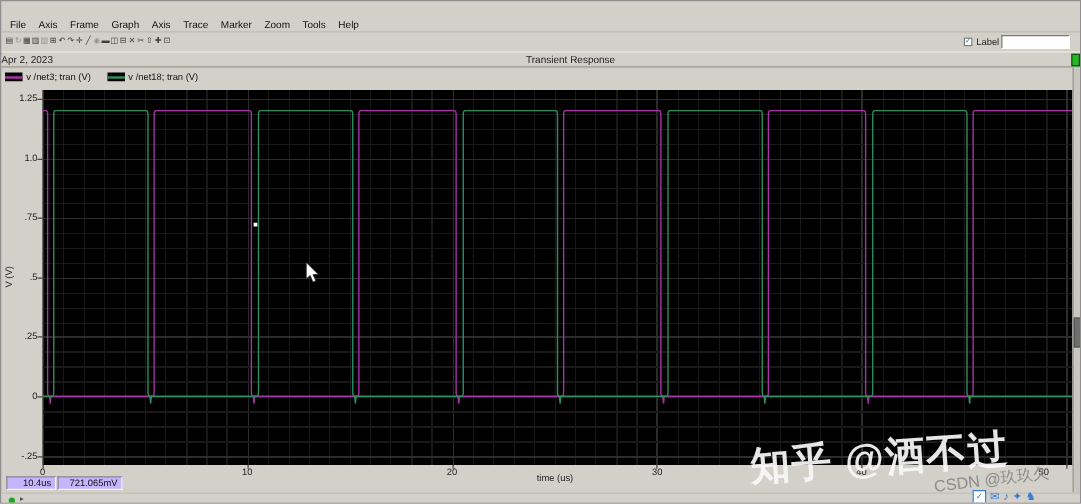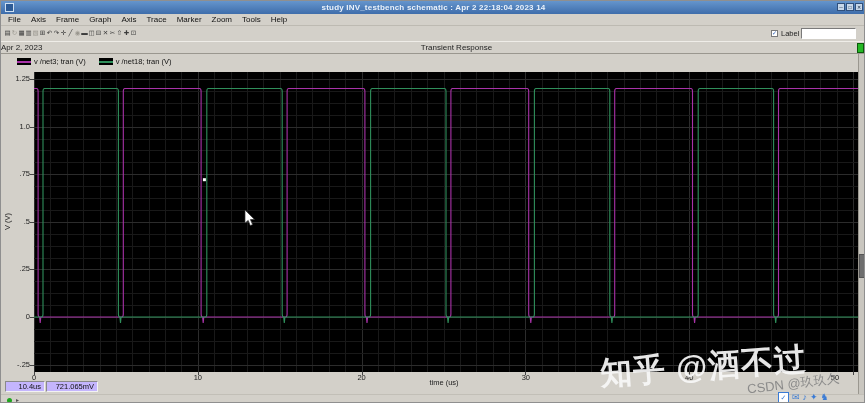--- a/index.html
+++ b/index.html
@@ -35,21 +35,21 @@
                border-color:#7a7a7a #ffffff #ffffff #7a7a7a;box-sizing:border-box;
                font-size:7.5px;padding:0 2px;font-family:"Liberation Sans",sans-serif;}
   
   .subheader{position:absolute;left:0;top:40px;width:865px;height:13px;
              background:#d3d0c9;border-top:1px solid #efede8;border-bottom:1px solid #9a978f;box-sizing:border-box;}
   .sub-date{position:absolute;left:0;top:1px;font-size:8px;color:#222;}
   .sub-title{position:absolute;left:0;right:0;top:1px;text-align:center;font-size:8px;color:#222;transform:translateX(23px);}
   .green-indicator{position:absolute;left:856px;top:42px;width:7px;height:10px;
                    background:#25b825;border:1px solid #0a5a0a;box-sizing:border-box;}
   
-  .legendbar{position:absolute;left:0;top:53px;width:857px;height:15px;display:flex;align-items:center;padding-left:16px;box-sizing:border-box;}
+  .legendbar{position:absolute;left:0;top:53px;width:857px;height:15px;display:flex;align-items:center;padding-left:3px;box-sizing:border-box;}
   .legend-entry{display:inline-flex;align-items:center;margin-right:13px;}
   .legend-swatch{width:14px;height:7px;background:#000;display:inline-flex;align-items:center;margin-right:3px;}
   .legend-line{width:100%;height:2px;}
   .legend-label{font-size:7.5px;color:#111;}
   
   .plot-bg{position:absolute;left:33px;top:71px;width:824px;height:300px;background:#000;}
   .plot-bg svg{display:block;}
   .ytick-label{position:absolute;left:0;width:29px;text-align:right;font-size:7.5px;color:#222;}
   .ytick-mark{position:absolute;left:29px;width:4px;height:1px;background:#444;}
   .y-axis-title{position:absolute;left:-9px;top:216px;width:30px;text-align:center;
@@ -80,29 +80,20 @@
            color:rgba(135,135,135,0.95);transform:rotate(-7deg);pointer-events:none;}
   .wm-icons{position:absolute;left:777px;top:391px;display:flex;gap:3px;}
   .wm-icon{font-size:9px;line-height:11px;color:#3a7bd5;}
   .wm-icon:first-child{background:#fff;border:1px solid #3a7bd5;width:9px;height:9px;line-height:9px;text-align:center;font-size:7px;}
 </style>
 </head>
 <body>
 
 <div class="screen">
 
-  <div class="titlebar">
-    <span class="win-icon"></span>
-    <span class="title-text">study INV_testbench schematic : Apr 2 22:18:04 2023 14</span>
-    <span class="win-btns">
-      <span class="win-btn">─</span>
-      <span class="win-btn">□</span>
-      <span class="win-btn">✕</span>
-    </span>
-  </div>
 
   <div class="menubar" id="menubar">
       <span class="menu-item">File</span>
       <span class="menu-item">Axis</span>
       <span class="menu-item">Frame</span>
       <span class="menu-item">Graph</span>
       <span class="menu-item">Axis</span>
       <span class="menu-item">Trace</span>
       <span class="menu-item">Marker</span>
       <span class="menu-item">Zoom</span>

